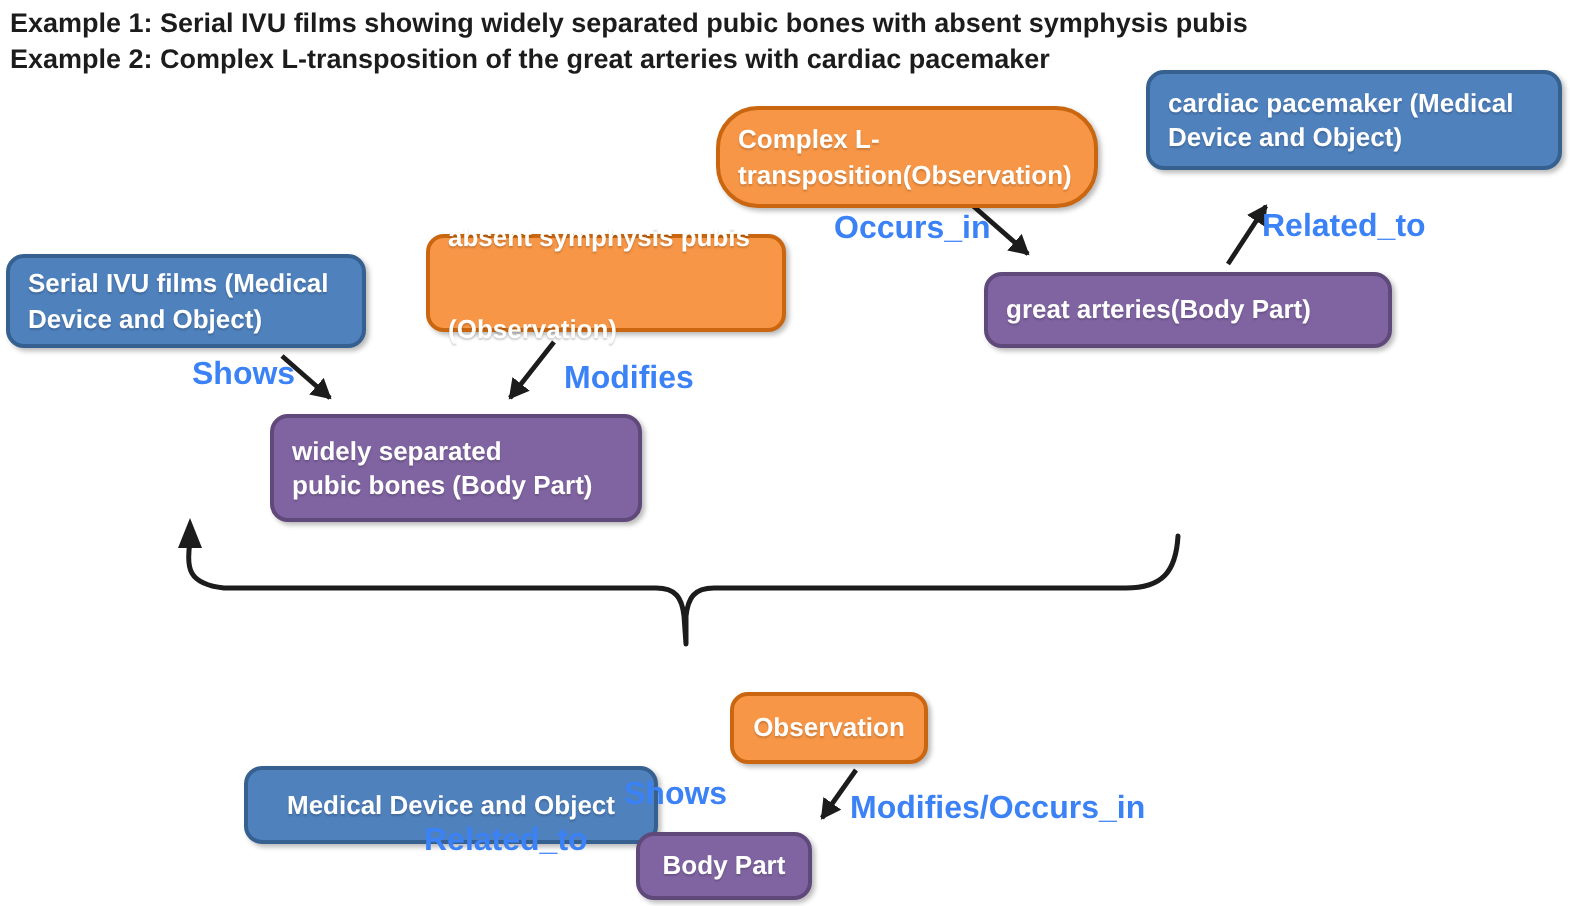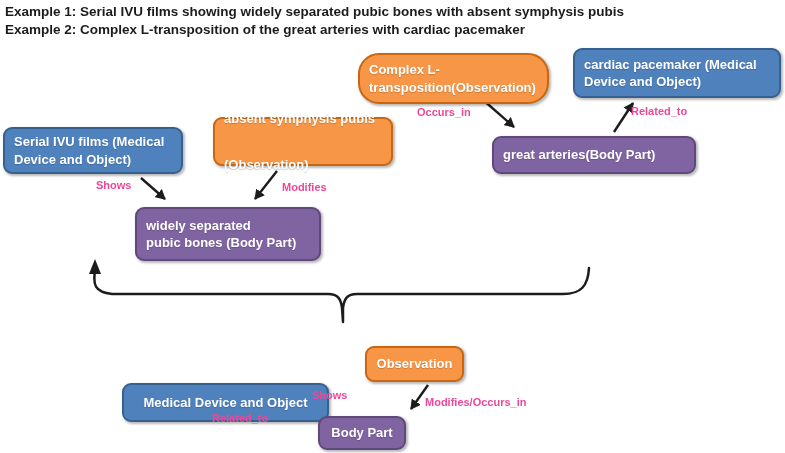--- a/index.html
+++ b/index.html
@@ -15,21 +15,21 @@
     color:#ffffff; font-weight:bold; font-size:13px; line-height:1.32;
     display:flex; flex-direction:column; justify-content:center; align-items:flex-start;
     padding:3px 9px; border:2px solid; box-shadow:1.5px 1.5px 2.5px rgba(0,0,0,0.28);
     text-shadow:0 1px 1px rgba(0,0,0,0.18);
   }
   .node span { display:block; white-space:nowrap; }
   .node.center { align-items:center; text-align:center; }
   .medical     { background:var(--c-medical);     border-color:var(--c-medical-border); }
   .observation { background:var(--c-observation); border-color:var(--c-observation-border); }
   .bodypart    { background:var(--c-bodypart);    border-color:var(--c-bodypart-border); }
-  .elabel { position:absolute; font-size:11px; font-weight:bold; color:#ec4899; white-space:nowrap; }
+  .elabel { position:absolute; font-size:16px; font-weight:bold; color:#3b82f6; white-space:nowrap; }
 </style>
 </head>
 <body>
 
 <div class="stage">
 
   <div class="title">
     <div>Example 1: Serial IVU films showing widely separated pubic bones with absent symphysis pubis</div>
     <div>Example 2: Complex L-transposition of the great arteries with cardiac pacemaker</div>
   </div>
@@ -59,21 +59,21 @@
   <div class="node observation" style="left:213px; top:117px; width:180px; height:49px;gap:28px;">
     <span>absent symphysis pubis</span>
     <span>(Observation)</span>
   </div>
 
   <div class="node observation" style="left:358px; top:53px; width:191px; height:51px;border-radius:21px;">
     <span>Complex L-</span>
     <span>transposition(Observation)</span>
   </div>
 
-  <div class="node medical" style="left:573px; top:48px; width:208px; height:50px;">
+  <div class="node medical" style="left:573px; top:35px; width:208px; height:50px;">
     <span>cardiac pacemaker (Medical</span>
     <span>Device and Object)</span>
   </div>
 
   <div class="node bodypart" style="left:135px; top:207px; width:186px; height:54px;">
     <span>widely separated</span>
     <span>pubic bones (Body Part)</span>
   </div>
 
   <div class="node bodypart" style="left:492px; top:136px; width:204px; height:38px;">

